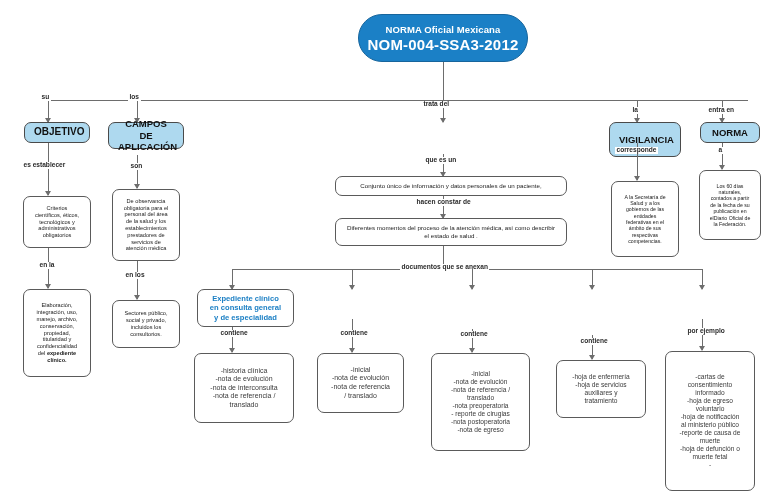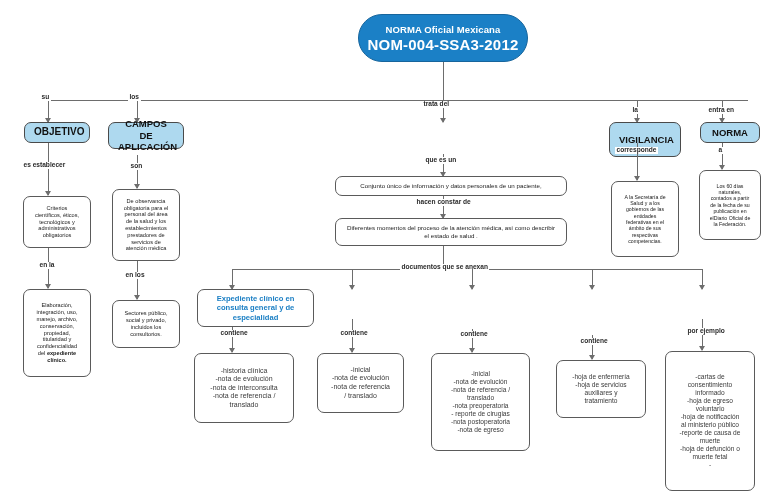--- a/index.html
+++ b/index.html
@@ -222,21 +222,21 @@
 
   <div class="ln-v" style="left:472px; top:269px; height:20px;"></div>
   <div class="arrow" style="left:468.8px; top:285px;"></div>
 
   <div class="ln-v" style="left:592px; top:269px; height:20px;"></div>
   <div class="arrow" style="left:588.8px; top:285px;"></div>
 
   <div class="ln-v" style="left:702px; top:269px; height:20px;"></div>
   <div class="arrow" style="left:698.8px; top:285px;"></div>
 
-  <div class="node white-blue-text t-sub" style="left:189px; top:289px; width:117px; height:38px;">
+  <div class="node white-blue-text t-sub" style="left:189px; top:289px; width:97px; height:38px;">
     <span class="inner">Expediente clínico en consulta general y de especialidad</span>
   </div>
   <div class="ln-v" style="left:232px; top:327px; height:25px;"></div>
   <div class="arrow" style="left:228.8px; top:348px;"></div>
   <div class="elabel" style="left:219px; top:330px;">contiene</div>
   <div class="node t-list" style="left:186px; top:353px; width:100px; height:70px;">
     <span class="inner">
       <span>-historia clínica</span><br>
       <span>-nota de evolución</span><br>
       <span>-nota de interconsulta</span><br>

